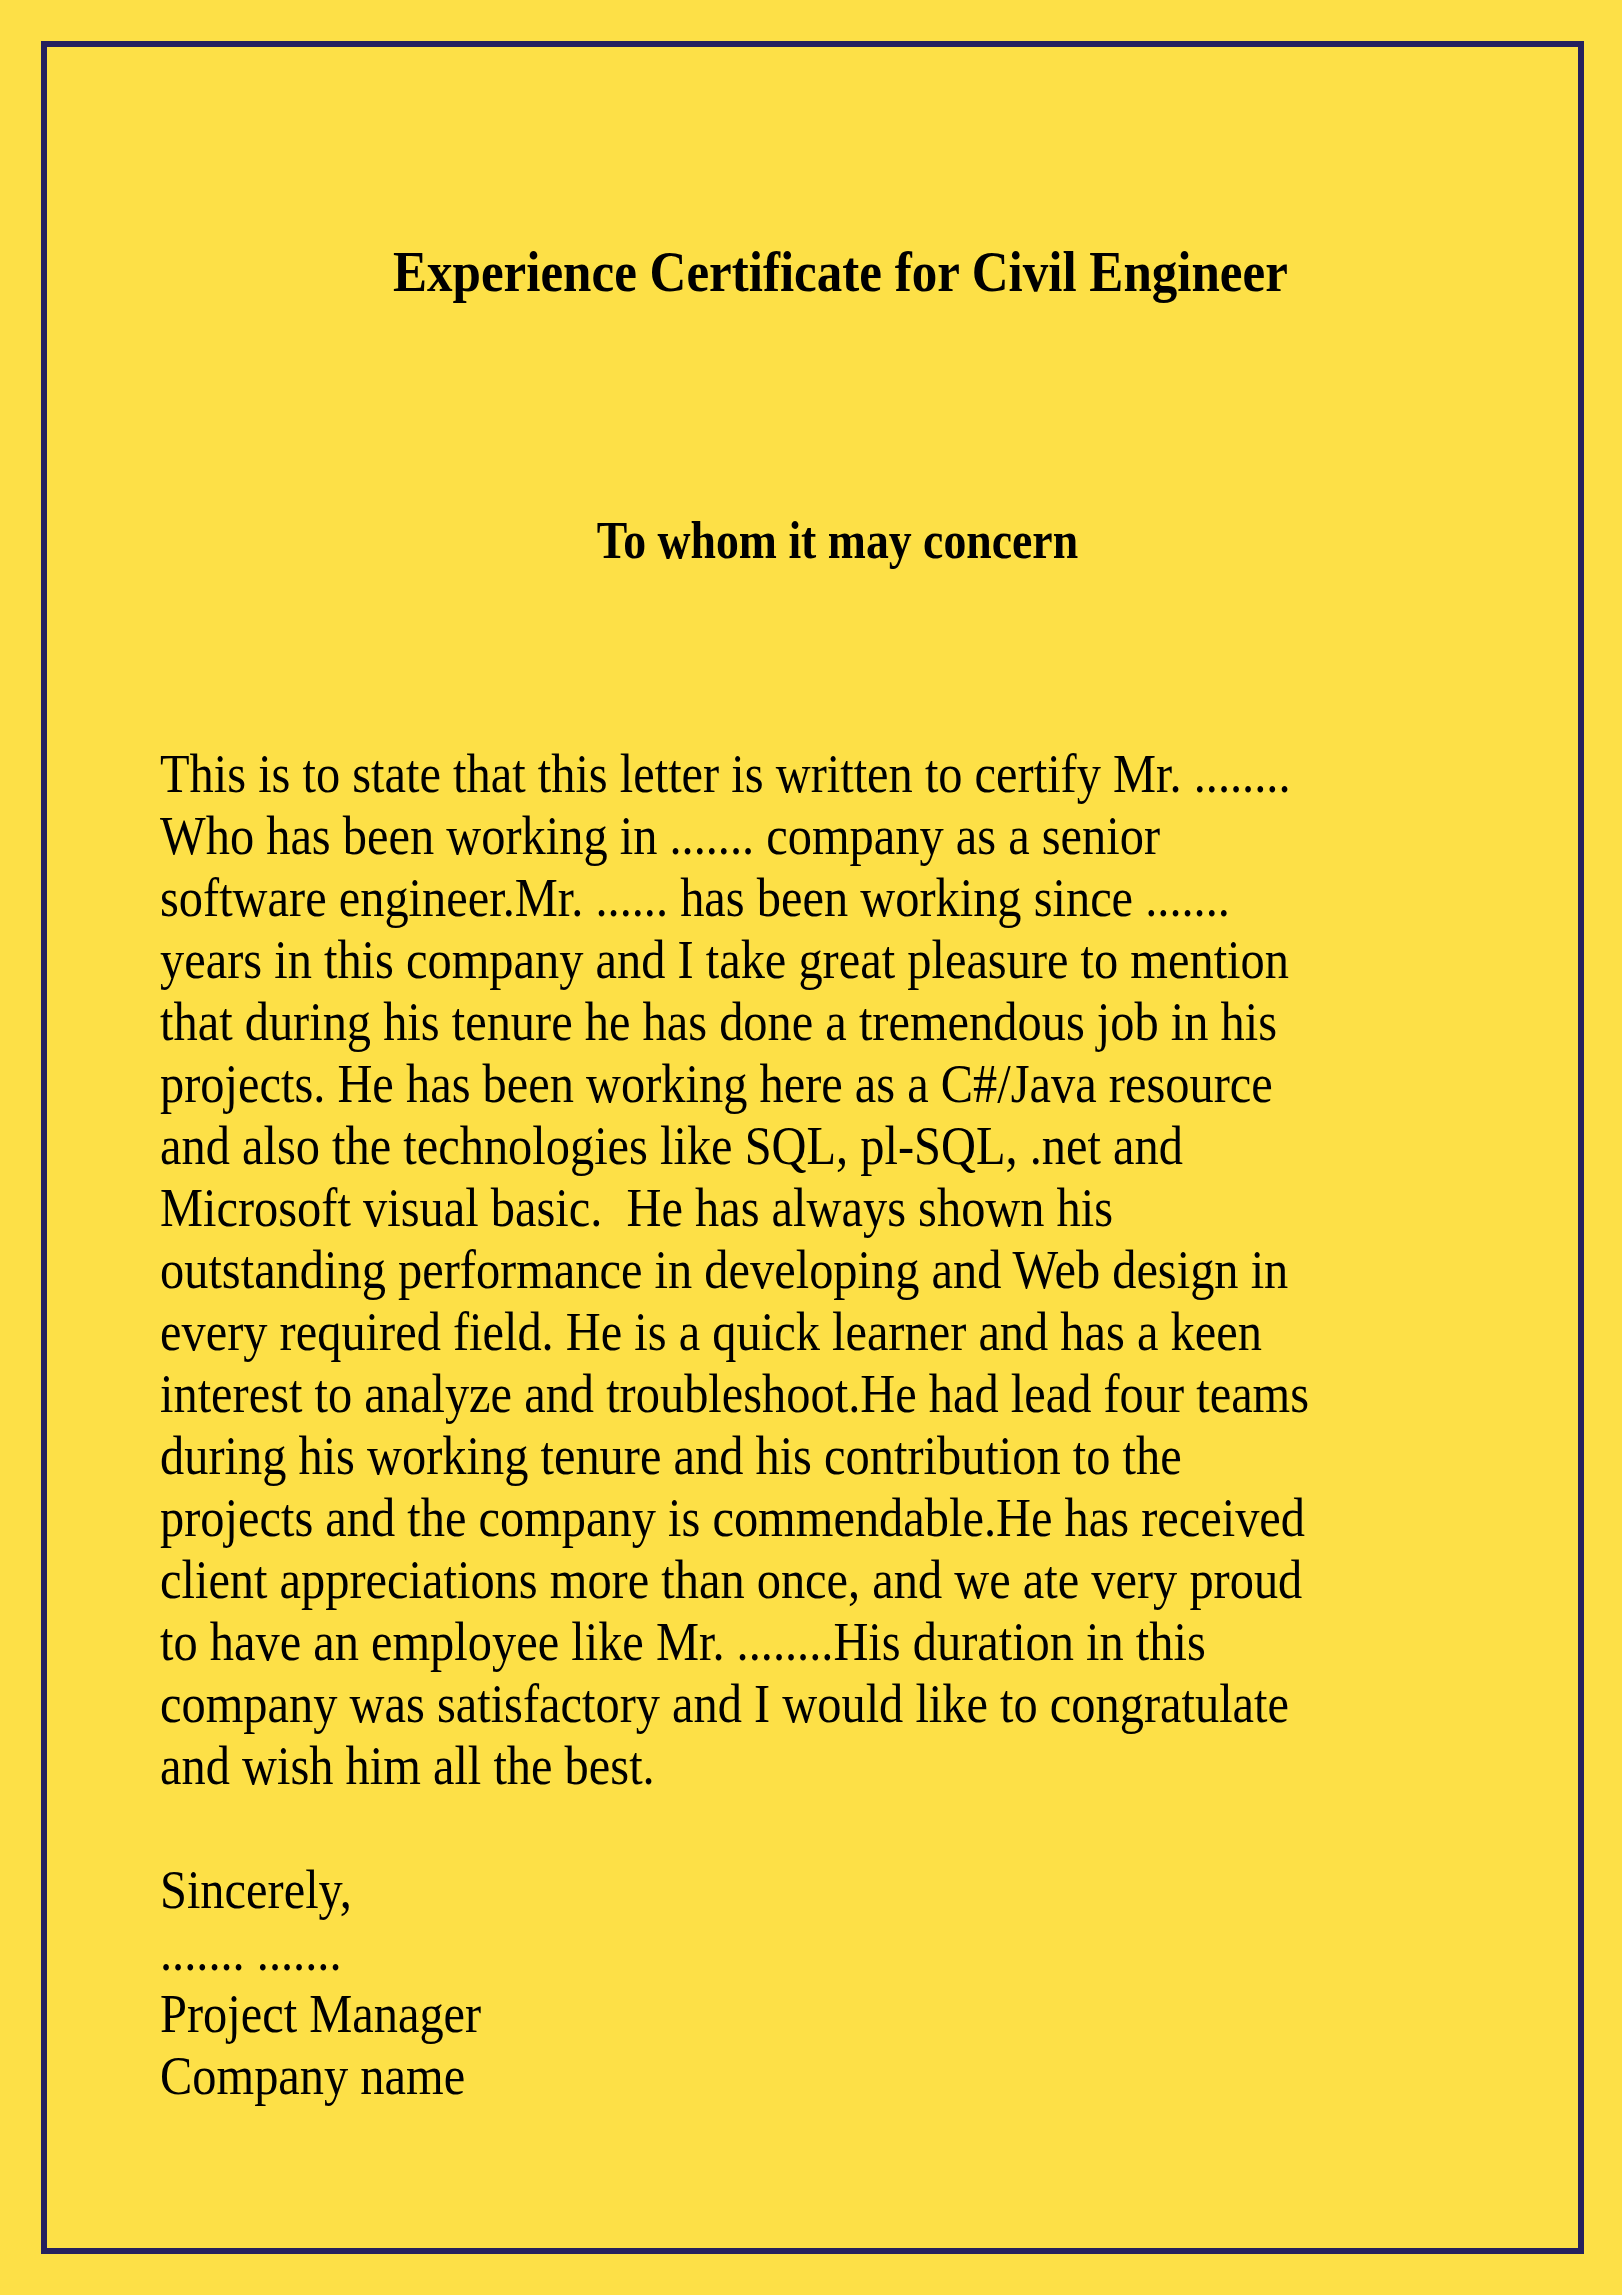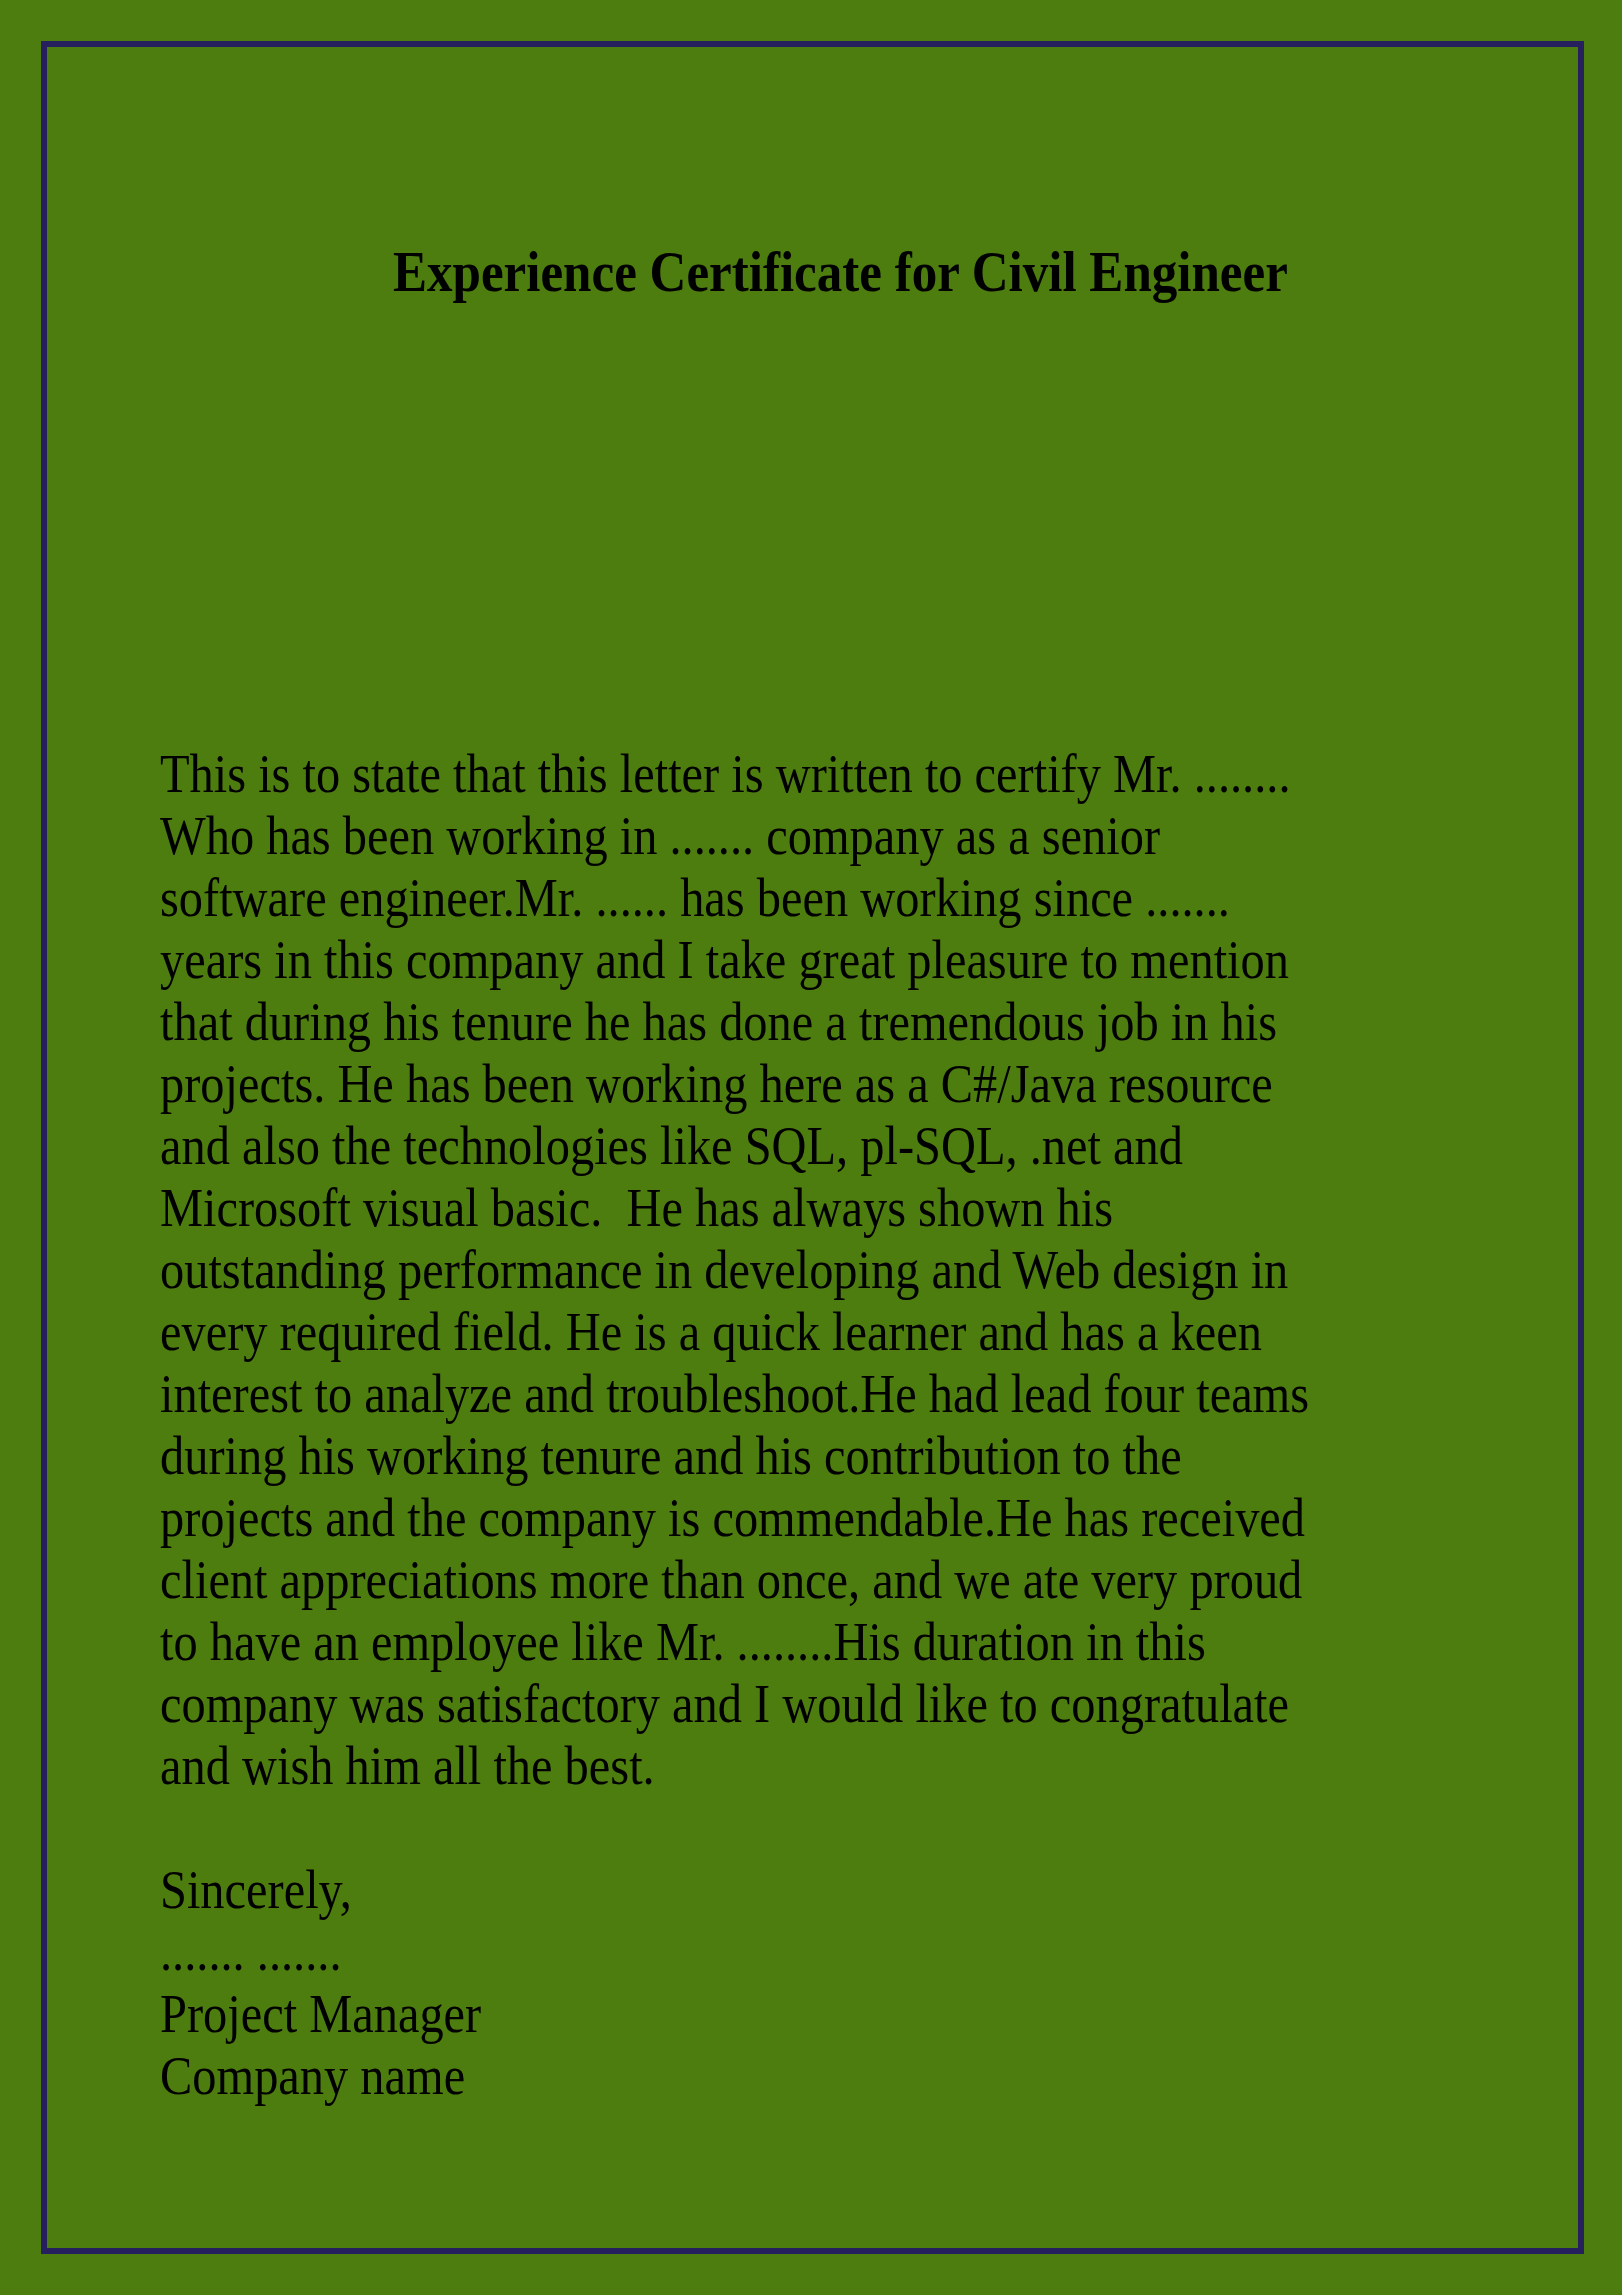--- a/index.html
+++ b/index.html
@@ -4,21 +4,21 @@
 <style>
   html, body {
     margin: 0;
     padding: 0;
     background: #ffffff;
   }
   .page {
     position: relative;
     width: 1623px;
     height: 2295px;
-    background: #4d7c0f;
+    background: #fde047;
     overflow: hidden;
     font-family: "Liberation Serif", "DejaVu Serif", serif;
     color: #000000;
   }
   .frame {
     position: absolute;
     left: 41px;
     top: 41px;
     right: 39px;
     bottom: 41px;
@@ -115,20 +115,23 @@
 <body>
 
 <div class="page">
 
   <div class="frame"></div>
 
   <div class="doc-title">
     <span>Experience Certificate for Civil Engineer</span>
   </div>
 
+  <div class="salutation">
+    <span>To whom it may concern</span>
+  </div>
 
   <div class="letter-flow">
     <div class="line">This is to state that this letter is written to certify Mr. ........</div>
     <div class="line">Who has been working in ....... company as a senior</div>
     <div class="line">software engineer.Mr. ...... has been working since .......</div>
     <div class="line">years in this company and I take great pleasure to mention</div>
     <div class="line">that during his tenure he has done a tremendous job in his</div>
     <div class="line">projects. He has been working here as a C#/Java resource</div>
     <div class="line">and also the technologies like SQL, pl-SQL, .net and</div>
     <div class="line">Microsoft visual basic.  He has always shown his</div>

